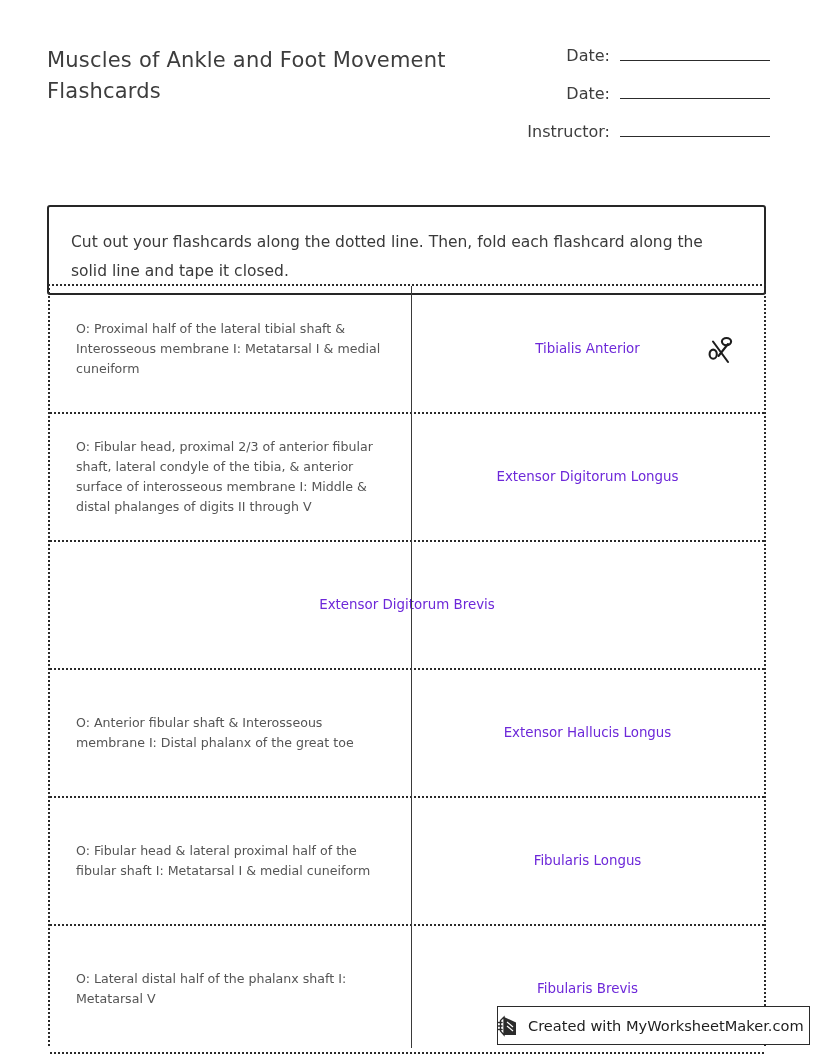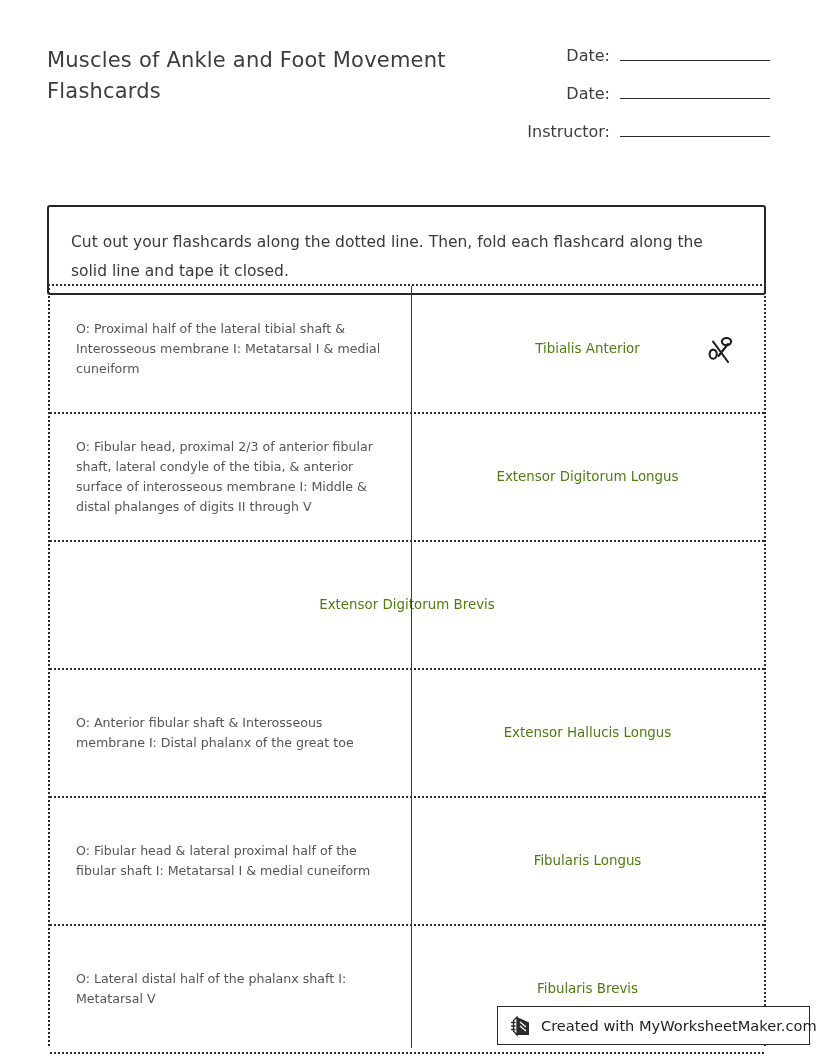--- a/index.html
+++ b/index.html
@@ -118,21 +118,21 @@
     padding: 0 16px;
   }
   .card-desc {
     font-size: 12.6px;
     line-height: 20px;
     color: #555555;
   }
   .card-name {
     font-size: 13.4px;
     line-height: 20px;
-    color: #4d7c0f;
+    color: #6d28d9;
     text-align: center;
   }
 
   
   #fold-line {
     position: absolute;
     left: 361px;
     top: 0;
     width: 0;
     height: 762px;
@@ -156,21 +156,20 @@
     position: absolute;
     left: 497px;
     top: 1006px;
     width: 313px;
     height: 39px;
     background: #ffffff;
     border: 1.6px solid #2b2b2b;
     box-sizing: border-box;
     display: flex;
     align-items: center;
-    padding-left: 13px;
     z-index: 10;
   }
   #footer-logo {
     width: 22px;
     height: 24px;
     flex: none;
     margin-right: 8px;
   }
   #footer-text {
     font-size: 14.6px;

